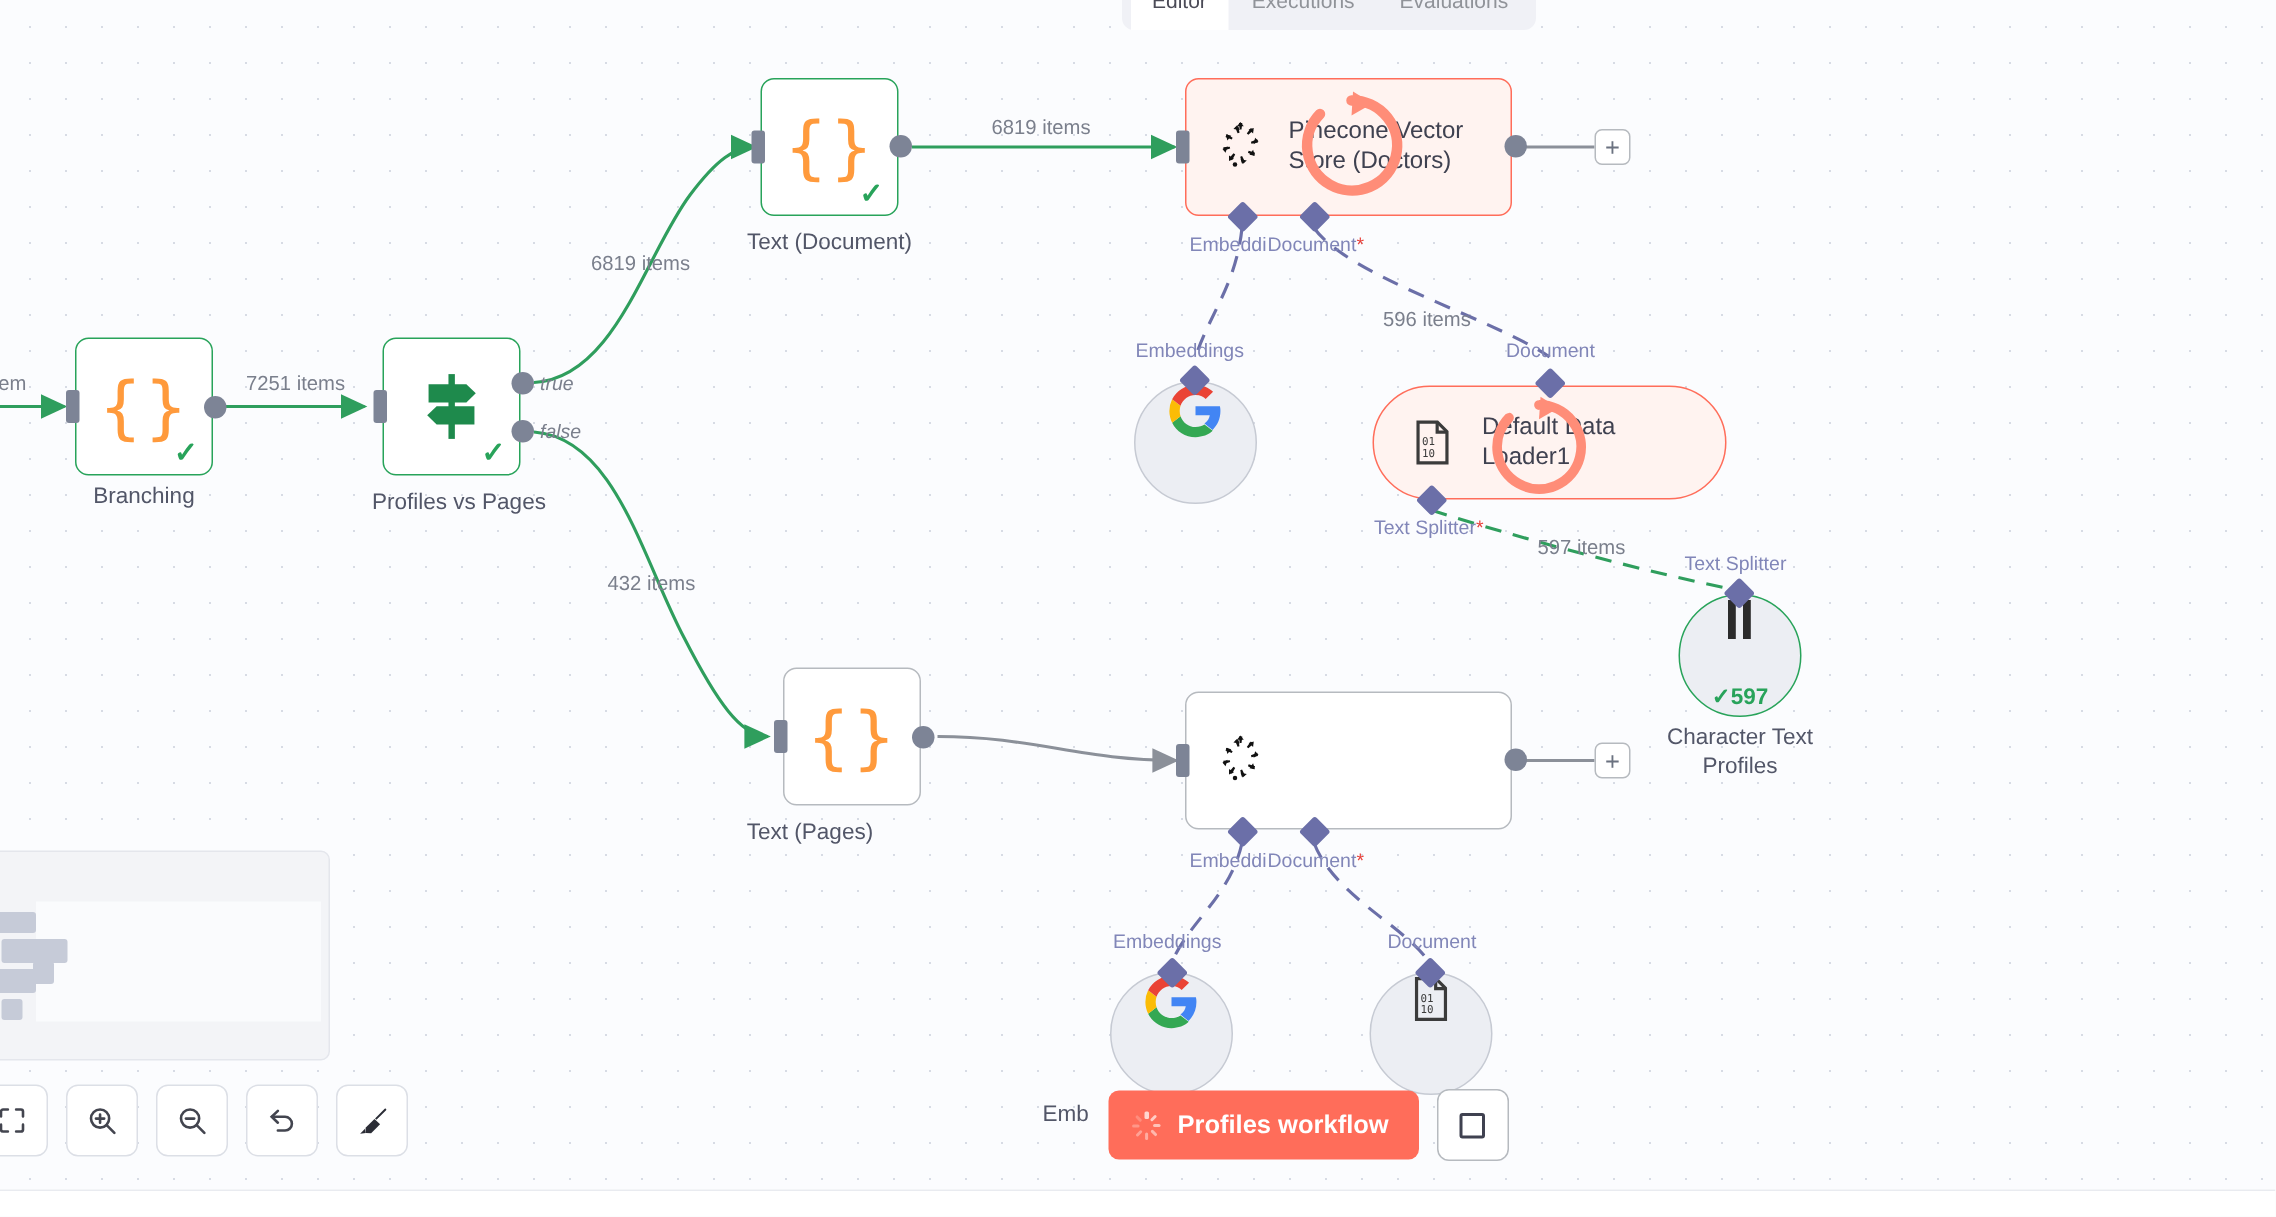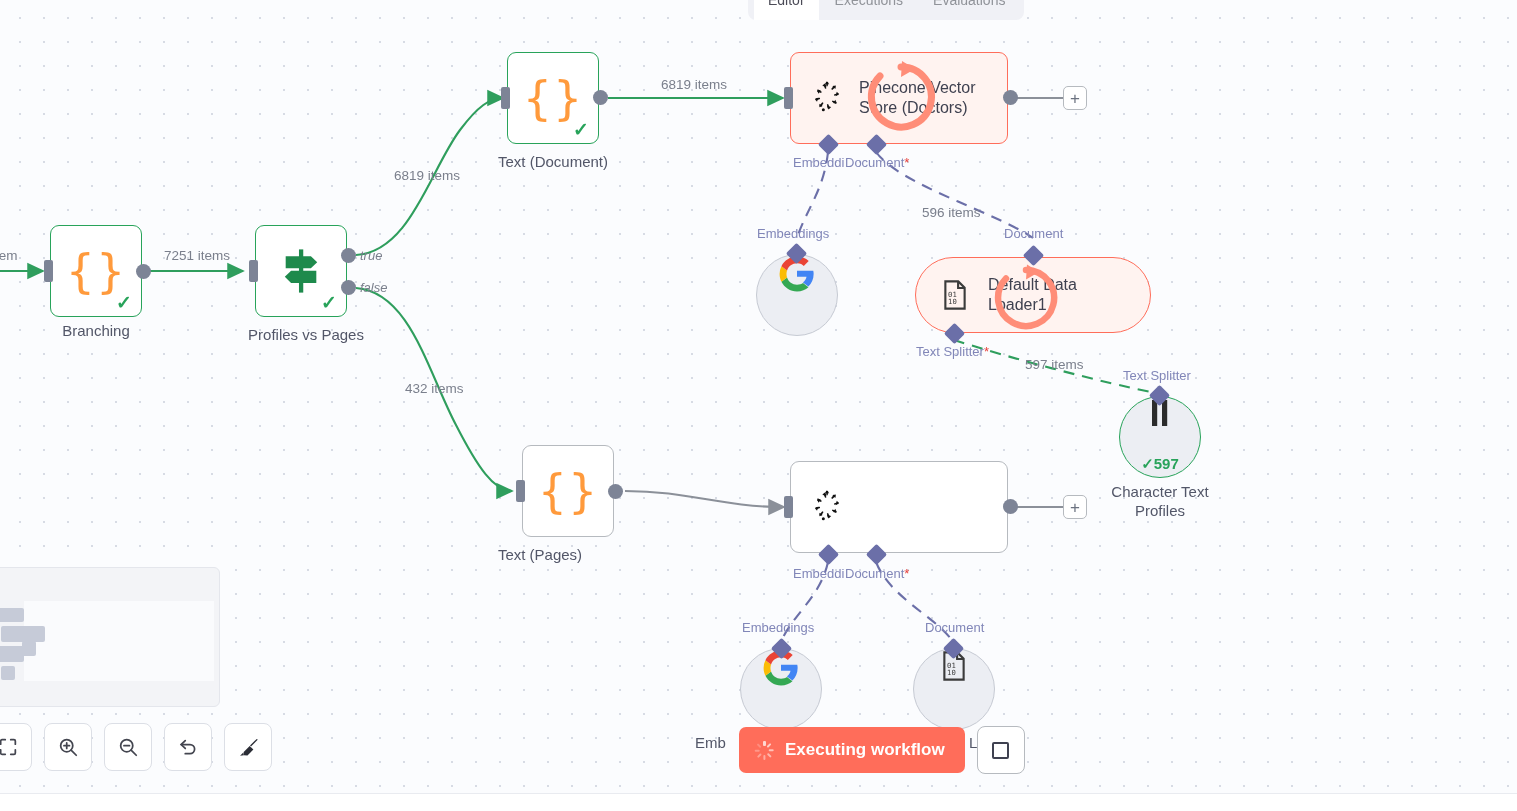--- a/index.html
+++ b/index.html
@@ -480,21 +480,21 @@
       <span class="spin">
         <i style="transform:rotate(0deg);   opacity:1"></i>
         <i style="transform:rotate(45deg);  opacity:.9"></i>
         <i style="transform:rotate(90deg);  opacity:.8"></i>
         <i style="transform:rotate(135deg); opacity:.7"></i>
         <i style="transform:rotate(180deg); opacity:.6"></i>
         <i style="transform:rotate(225deg); opacity:.5"></i>
         <i style="transform:rotate(270deg); opacity:.4"></i>
         <i style="transform:rotate(315deg); opacity:.3"></i>
       </span>
-      <span>Executing workflow</span>
+      <span>Profiles workflow</span>
     </div>
     <div id="stopbtn">
       <span class="sq"></span>
     </div>
   </div>
 
   <div id="tabbar">
     <div class="tab active">Editor</div>
     <div class="tab">Executions</div>
     <div class="tab">Evaluations</div>

